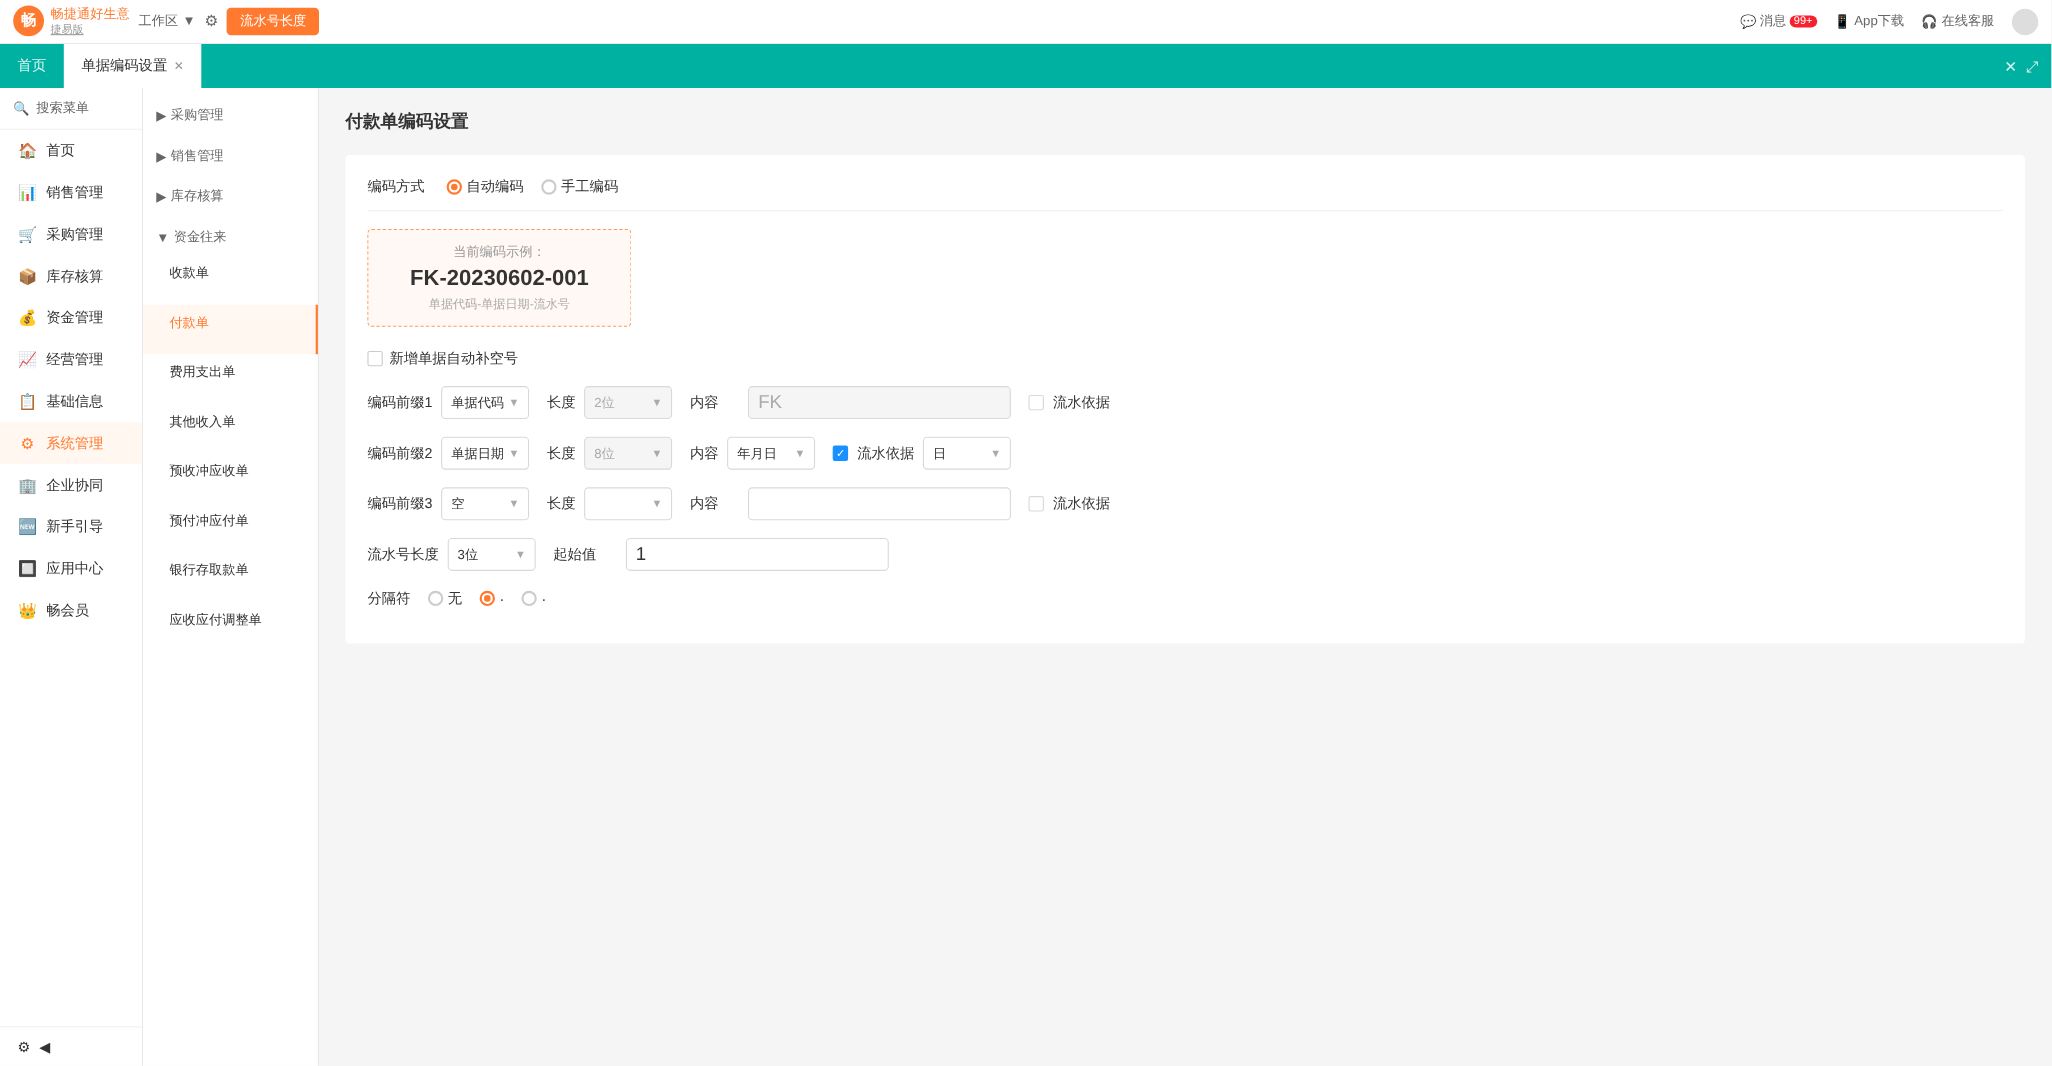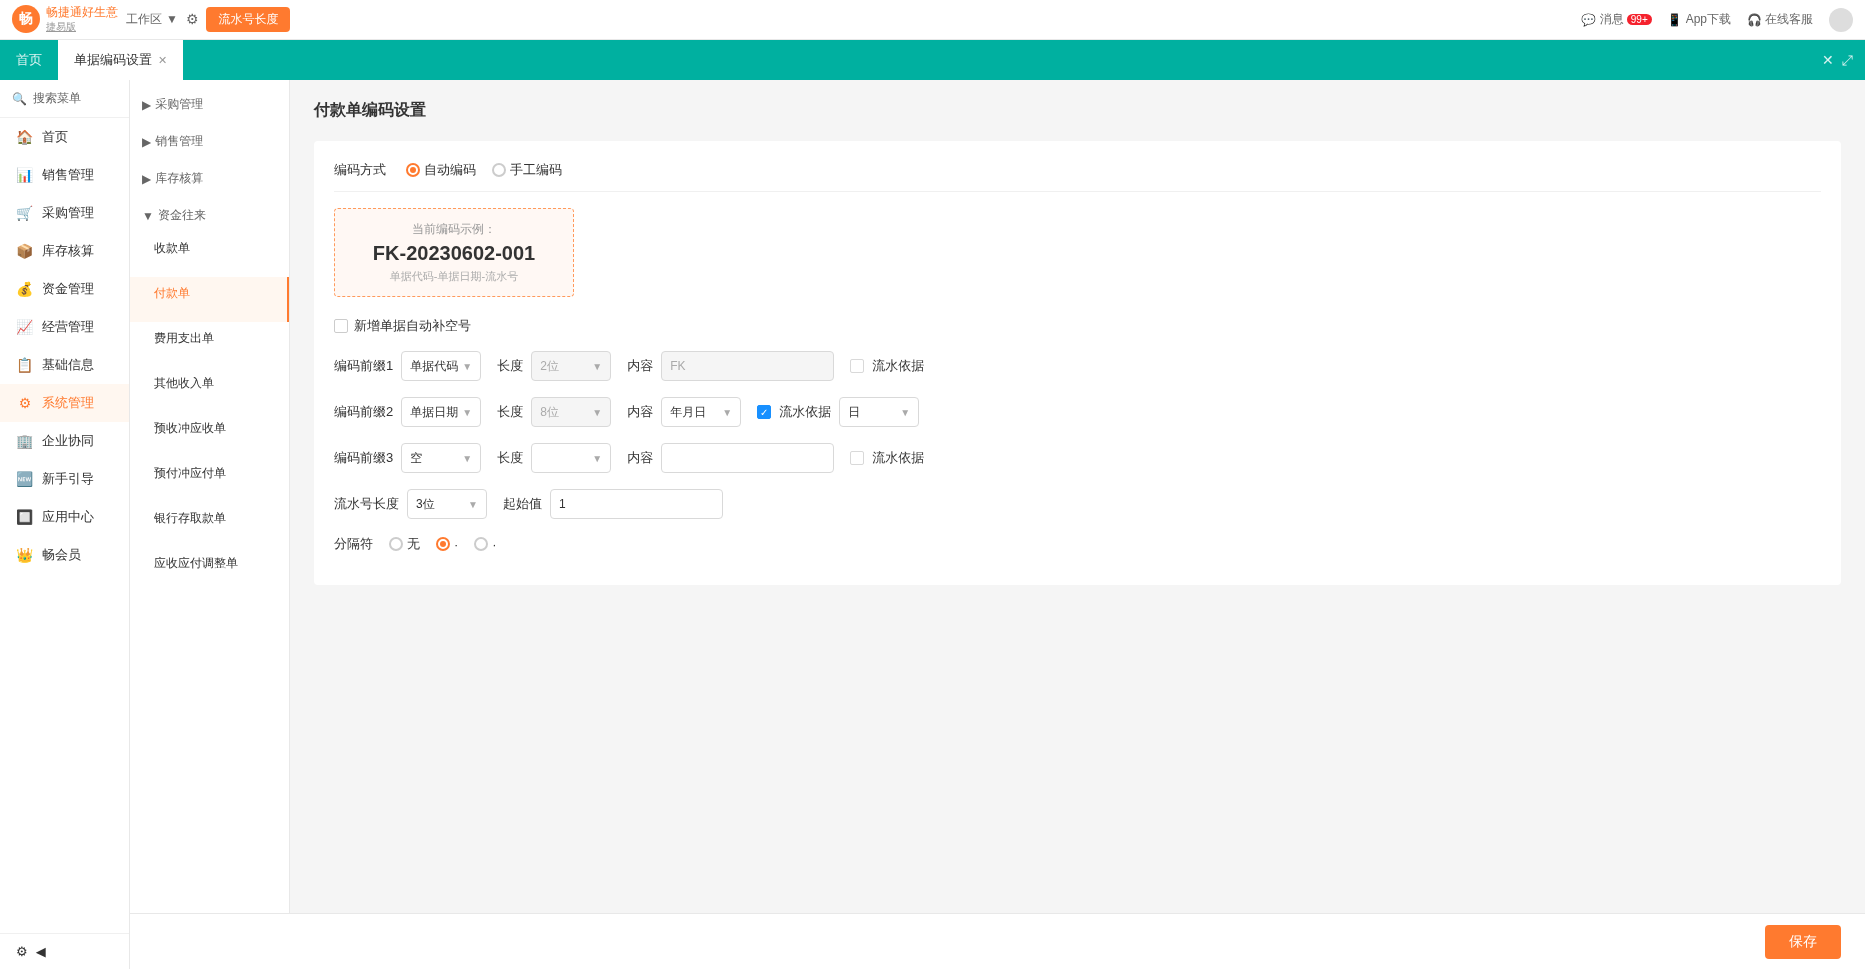--- a/index.html
+++ b/index.html
@@ -236,25 +236,26 @@
       gap: 4px;
       cursor: pointer;
       min-width: 80px;
     }
     .form-select-arrow { margin-left: auto; color: #aaa; font-size: 10px; }
     .form-input {
       height: 30px;
       border: 1px solid #d9d9d9;
       border-radius: 4px;
       padding: 0 8px;
-      font-size: 12px;
+      font-size: 17px;
       color: #333;
       background: #fff;
       min-width: 60px;
       outline: none;
+      margin-left: 19px;
     }
     .form-input-disabled { background: #f5f5f5; color: #aaa; }
     .checkbox-blue {
       width: 14px; height: 14px;
       border: 1px solid #d9d9d9;
       border-radius: 2px;
       background: #fff;
       display: inline-flex; align-items: center; justify-content: center;
       cursor: pointer;
     }
@@ -581,17 +582,14 @@
             </label>
             <label class="radio-item">
               <span class="radio-circle"></span>
               <span>·</span>
             </label>
           </div>
         </div>
       </div>
     </div>
 
-    <div class="bottom-bar">
-      <button class="save-btn">保存</button>
-    </div>
   </div>
 </div>
 
 </body></html>

